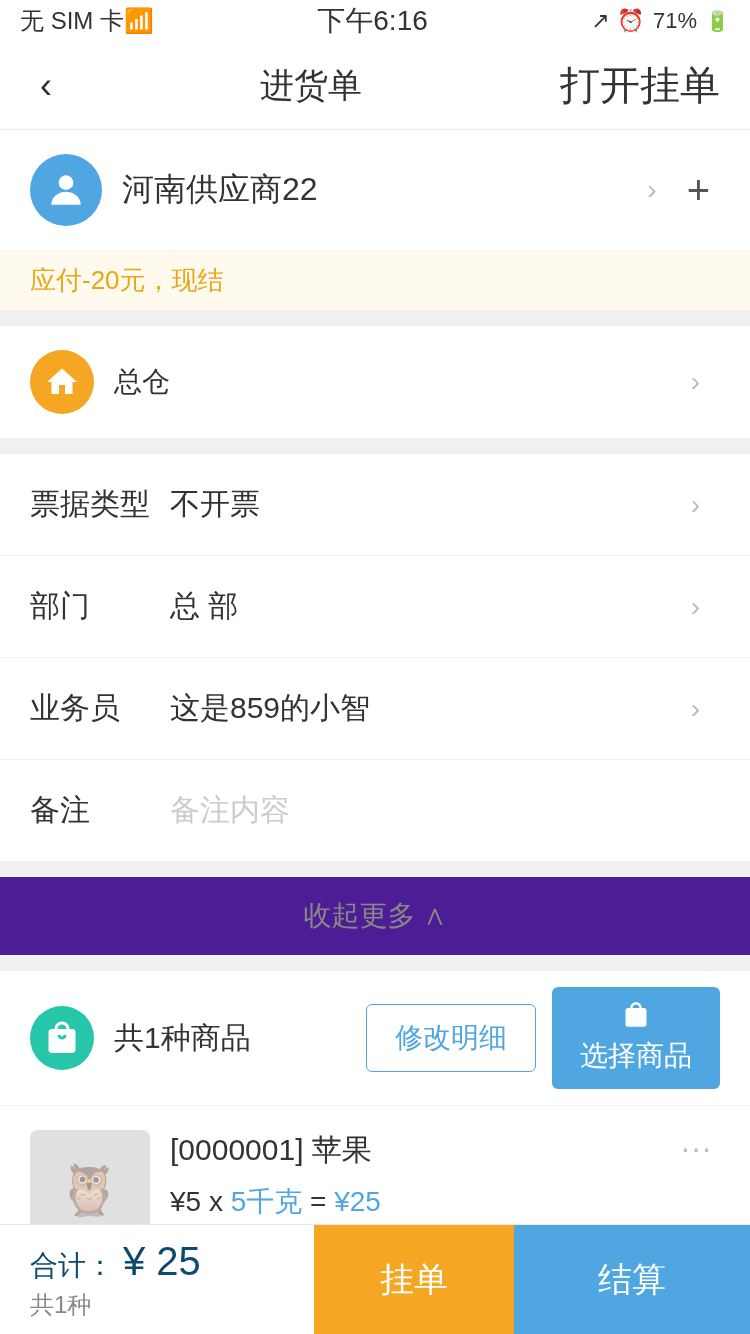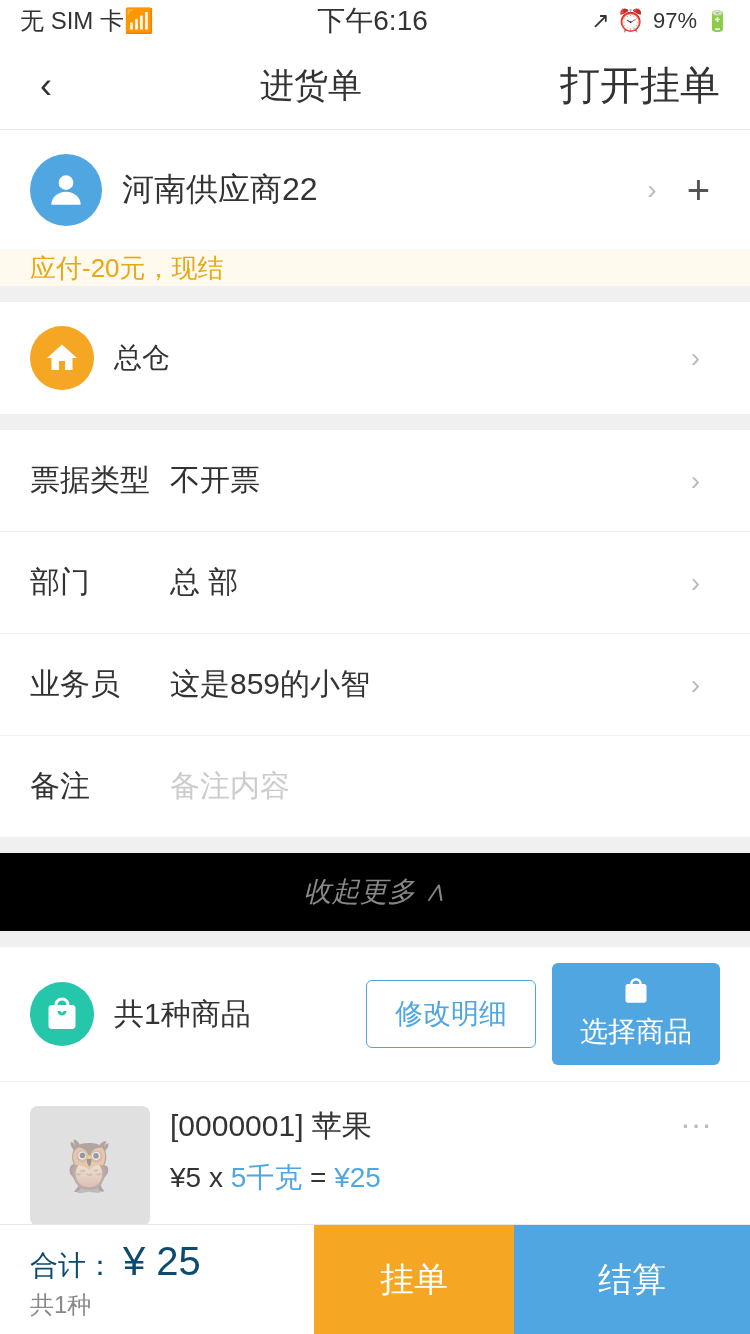--- a/index.html
+++ b/index.html
@@ -102,21 +102,21 @@
     .add-btn {
       font-size: 40px;
       color: #555;
       cursor: pointer;
       padding: 0 10px;
     }
 
     
     .notice-bar {
       background: #fff9ee;
-      padding: 0 30px;
+      padding: 12px 30px;
       font-size: 26px;
       color: #e6a817;
     }
 
     
     .warehouse-row {
       display: flex;
       align-items: center;
       padding: 24px 30px;
       background: #fff;
@@ -163,30 +163,29 @@
       flex: 1;
       font-size: 30px;
       color: #333;
     }
     .form-value.placeholder {
       color: #ccc;
     }
 
     
     .collapse-row {
-      background: #000000;
+      background: #4c1d95;
       display: flex;
       align-items: flex-end;
       justify-content: center;
       padding: 20px;
       color: #888;
       font-size: 28px;
       cursor: pointer;
       margin-bottom: 16px;
-      font-style: italic;
     }
 
     
     .products-section {
       background: #fff;
       margin-bottom: 16px;
     }
     .products-header {
       display: flex;
       align-items: center;
@@ -342,21 +341,21 @@
 
 <div class="status-bar">
   <div class="status-left">
     <span>无 SIM 卡</span>
     <span>📶</span>
   </div>
   <div class="status-center">下午6:16</div>
   <div class="status-right">
     <span>↗</span>
     <span>⏰</span>
-    <span>97%</span>
+    <span>71%</span>
     <span style="color:#e33; font-size:20px;">🔋</span>
   </div>
 </div>
 
 <div class="nav-bar">
   <span class="nav-back">‹</span>
   <span class="nav-title">进货单</span>
   <span class="nav-action">打开挂单</span>
 </div>
 

